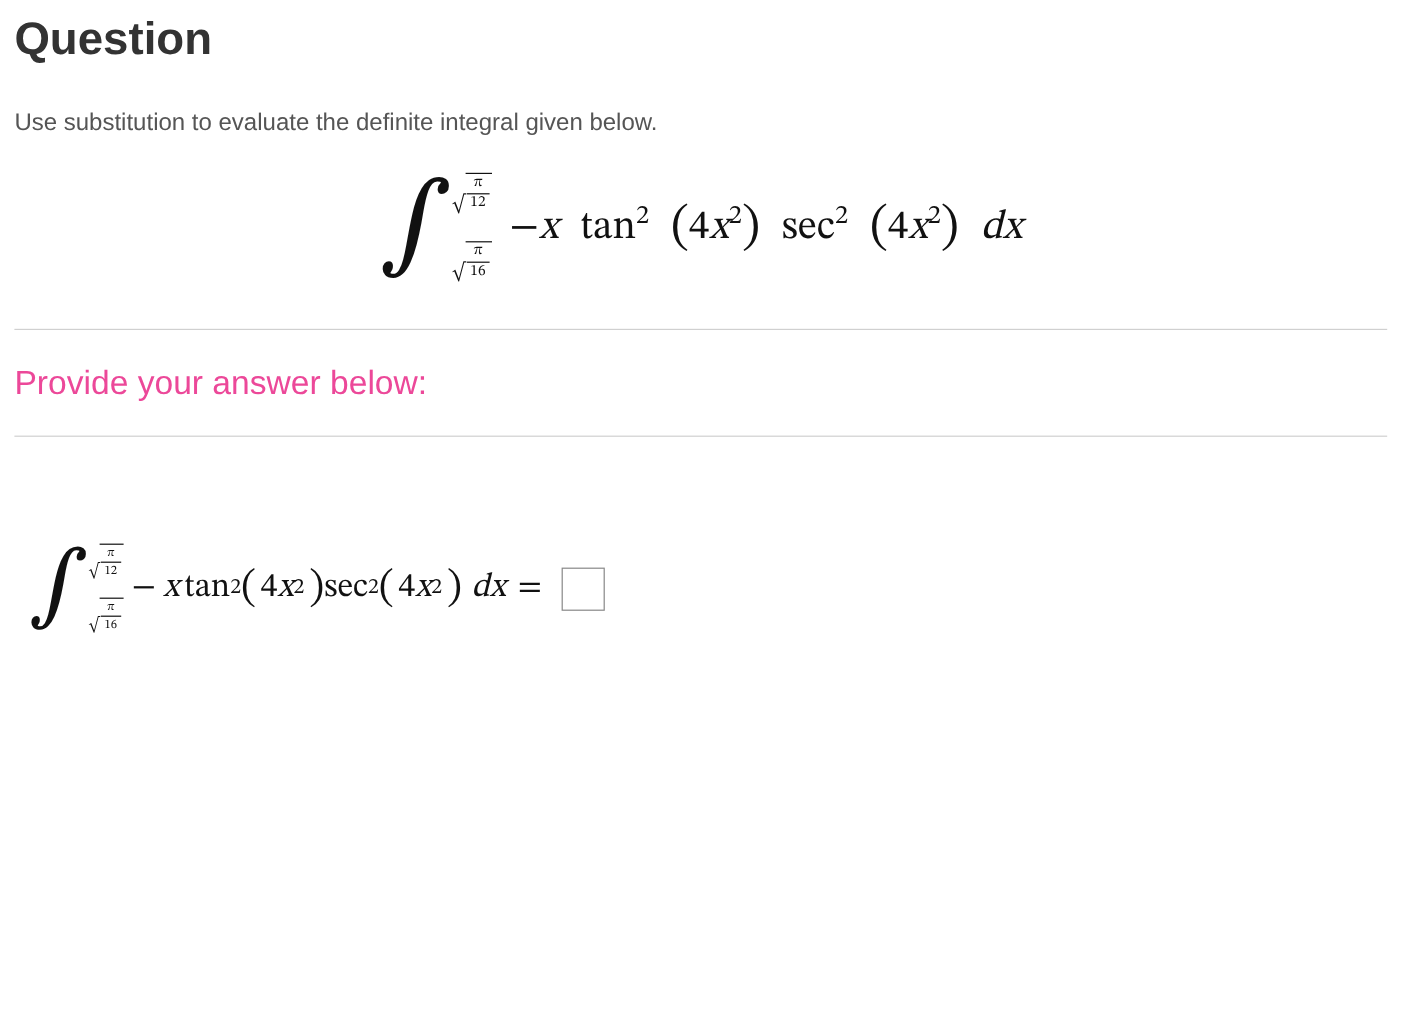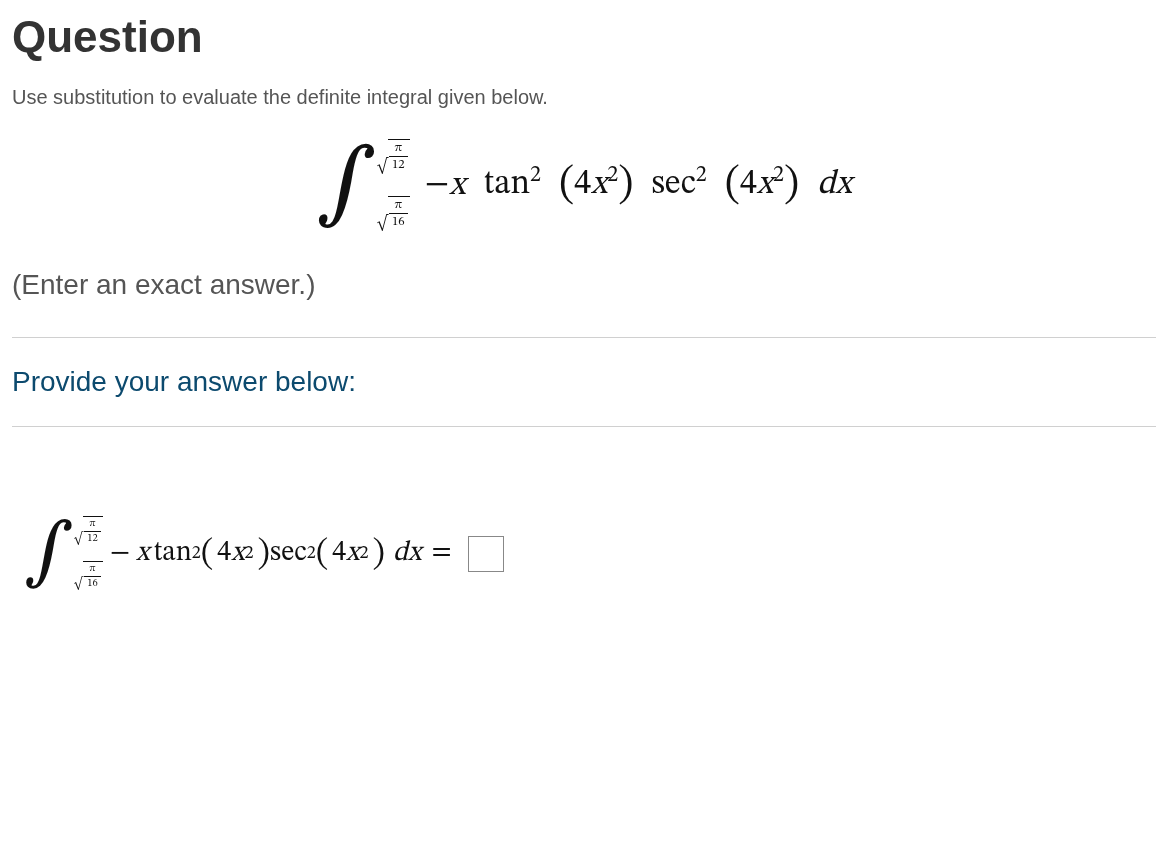--- a/index.html
+++ b/index.html
@@ -10,23 +10,23 @@
     font-family: "Helvetica Neue", Helvetica, Arial, sans-serif;
     color: #4a4a4a;
     background: #ffffff;
   }
   .container {
     padding: 12px 12px 0 12px;
     box-sizing: border-box;
     width: 100%;
   }
   h1.heading {
-    font-size: 44px;
+    font-size: 38px;
     font-weight: 700;
-    margin: 0 0 24px 0;
+    margin: 0 0 36px 0;
     color: #333;
   }
   .instruction {
     font-size: 20px;
     color: #555;
     margin-bottom: 32px;
   }
   .math-display {
     font-family: "Cambria Math", "STIX Two Math", "Latin Modern Math", "Times New Roman", serif;
     text-align: center;
@@ -40,21 +40,21 @@
     color: #555;
     margin-bottom: 36px;
   }
   hr.divider {
     border: none;
     border-top: 1px solid #d0d0d0;
     margin: 0;
   }
   .prompt {
     font-size: 28px;
-    color: #0c4a6e;
+    color: #ec4899;
     padding: 28px 0;
   }
   .answer-row {
     padding: 90px 0 0 12px;
     font-family: "Cambria Math", "STIX Two Math", "Latin Modern Math", "Times New Roman", serif;
     font-size: 28px;
     color: #111;
     display: flex;
     align-items: center;
   }
@@ -144,21 +144,20 @@
           </span>
       </span>
     </span><span class="gap"></span><span>−</span><span class="ib" style="font-style:italic">x</span>
     <span class="sgap"></span><span>tan</span><span class="sup">2</span>
     <span class="sgap"></span><span class="bigparen">(</span><span>4</span><span style="font-style:italic">x</span><span class="sup">2</span><span class="bigparen">)</span>
     <span class="sgap"></span><span>sec</span><span class="sup">2</span>
     <span class="sgap"></span><span class="bigparen">(</span><span>4</span><span style="font-style:italic">x</span><span class="sup">2</span><span class="bigparen">)</span>
     <span class="sgap"></span><span style="font-style:italic">dx</span>
   </div>
 
-  <div class="note">(Enter an exact answer.)</div>
 
   <hr class="divider">
 
   <div class="prompt">Provide your answer below:</div>
 
   <hr class="divider">
 
   <div class="answer-row small-math">
     <span class="intwrap">
       <span class="intsym">∫</span>

